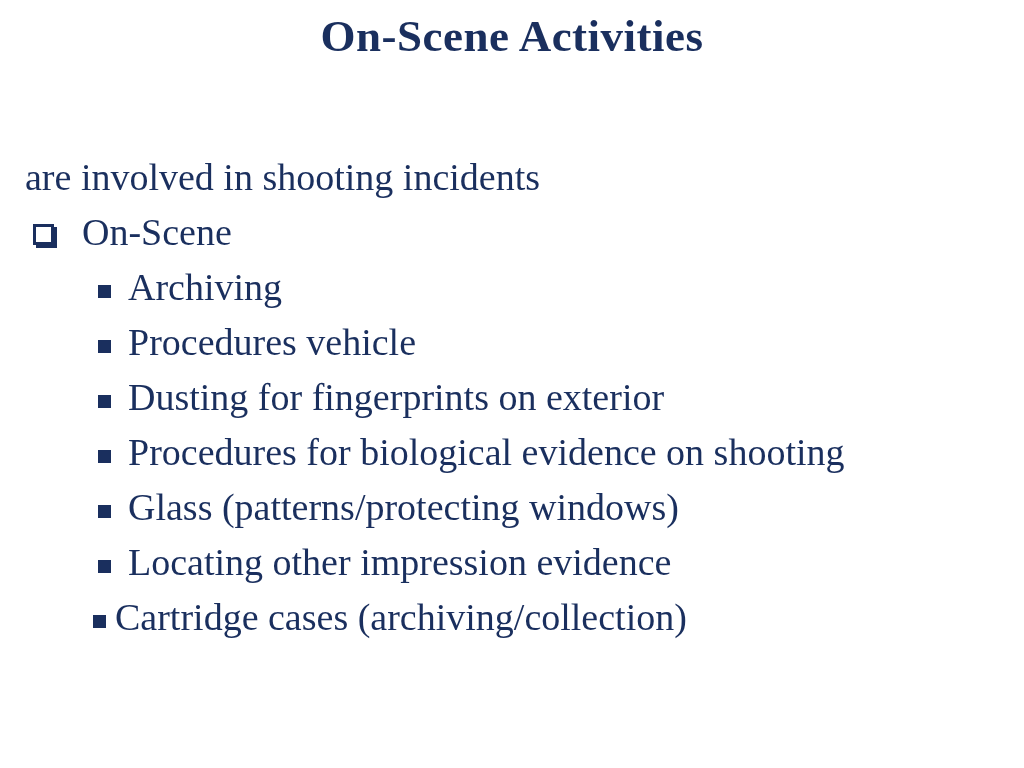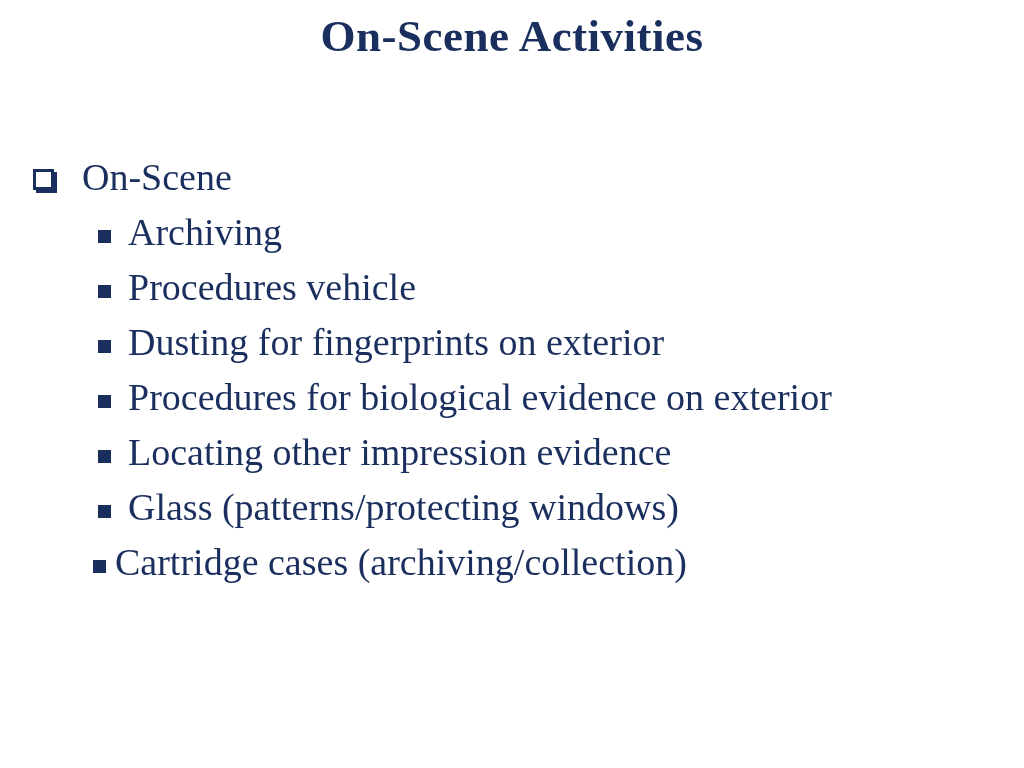--- a/index.html
+++ b/index.html
@@ -62,47 +62,50 @@
 </head>
 <body>
 
 <div class="slide">
 
   <div class="title">On-Scene Activities</div>
 
   <div class="content">
 
 
+    <div class="row cont">
+      <span>are involved in shooting incidents</span>
+    </div>
 
     <div class="row lvl1">
       <span class="b1"></span><span class="bold">On-Scene</span>
     </div>
 
     <div class="row lvl2">
       <span class="b2"></span><span>Archiving</span>
     </div>
 
     <div class="row lvl2">
       <span class="b2"></span><span>Procedures vehicle</span>
     </div>
 
     <div class="row lvl2">
       <span class="b2"></span><span>Dusting for fingerprints on exterior</span>
     </div>
 
     <div class="row lvl2">
-      <span class="b2"></span><span>Procedures for biological evidence on exterior</span>
+      <span class="b2"></span><span>Procedures for biological evidence on shooting</span>
+    </div>
+
+    <div class="row lvl2">
+      <span class="b2"></span><span>Glass (patterns/protecting windows)</span>
     </div>
 
     <div class="row lvl2">
       <span class="b2"></span><span>Locating other impression evidence</span>
-    </div>
-
-    <div class="row lvl2">
-      <span class="b2"></span><span>Glass (patterns/protecting windows)</span>
     </div>
 
     <div class="row lvl2 tight">
       <span class="b2"></span><span>Cartridge cases (archiving/collection)</span>
     </div>
 
   </div>
 </div>
 
 </body></html>

